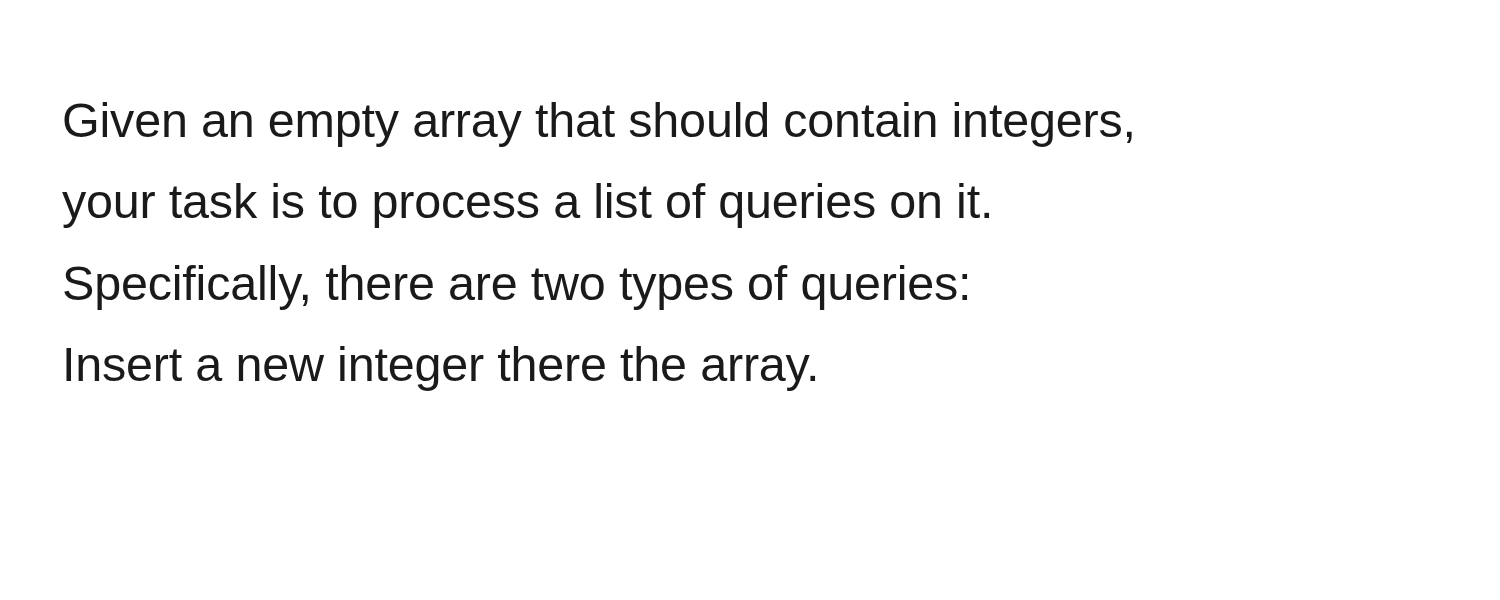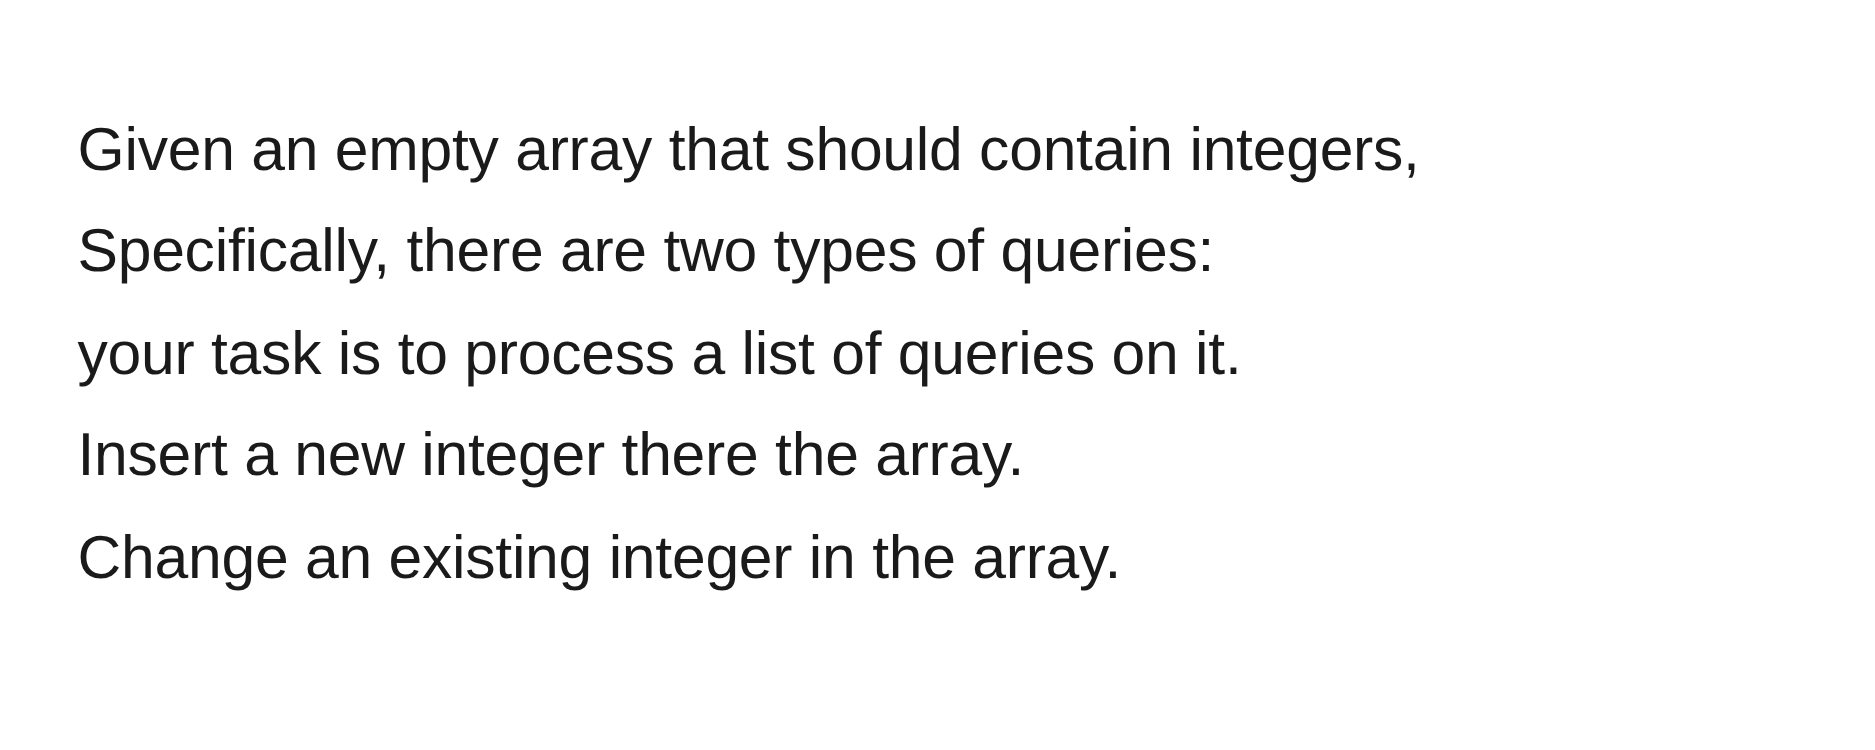--- a/index.html
+++ b/index.html
@@ -24,17 +24,16 @@
     }
     .paragraph {
       display: block;
     }
   </style>
 </head>
 <body>
 
 <div class="content">
   <span class="paragraph">Given an empty array that should contain integers,</span>
+  <span class="paragraph">your task is to process a list of queries on it.</span>
   <span class="paragraph">Specifically, there are two types of queries:</span>
-  <span class="paragraph">your task is to process a list of queries on it.</span>
   <span class="paragraph">Insert a new integer there the array.</span>
-  <span class="paragraph">Change an existing integer in the array.</span>
 </div>
 
 </body></html>

